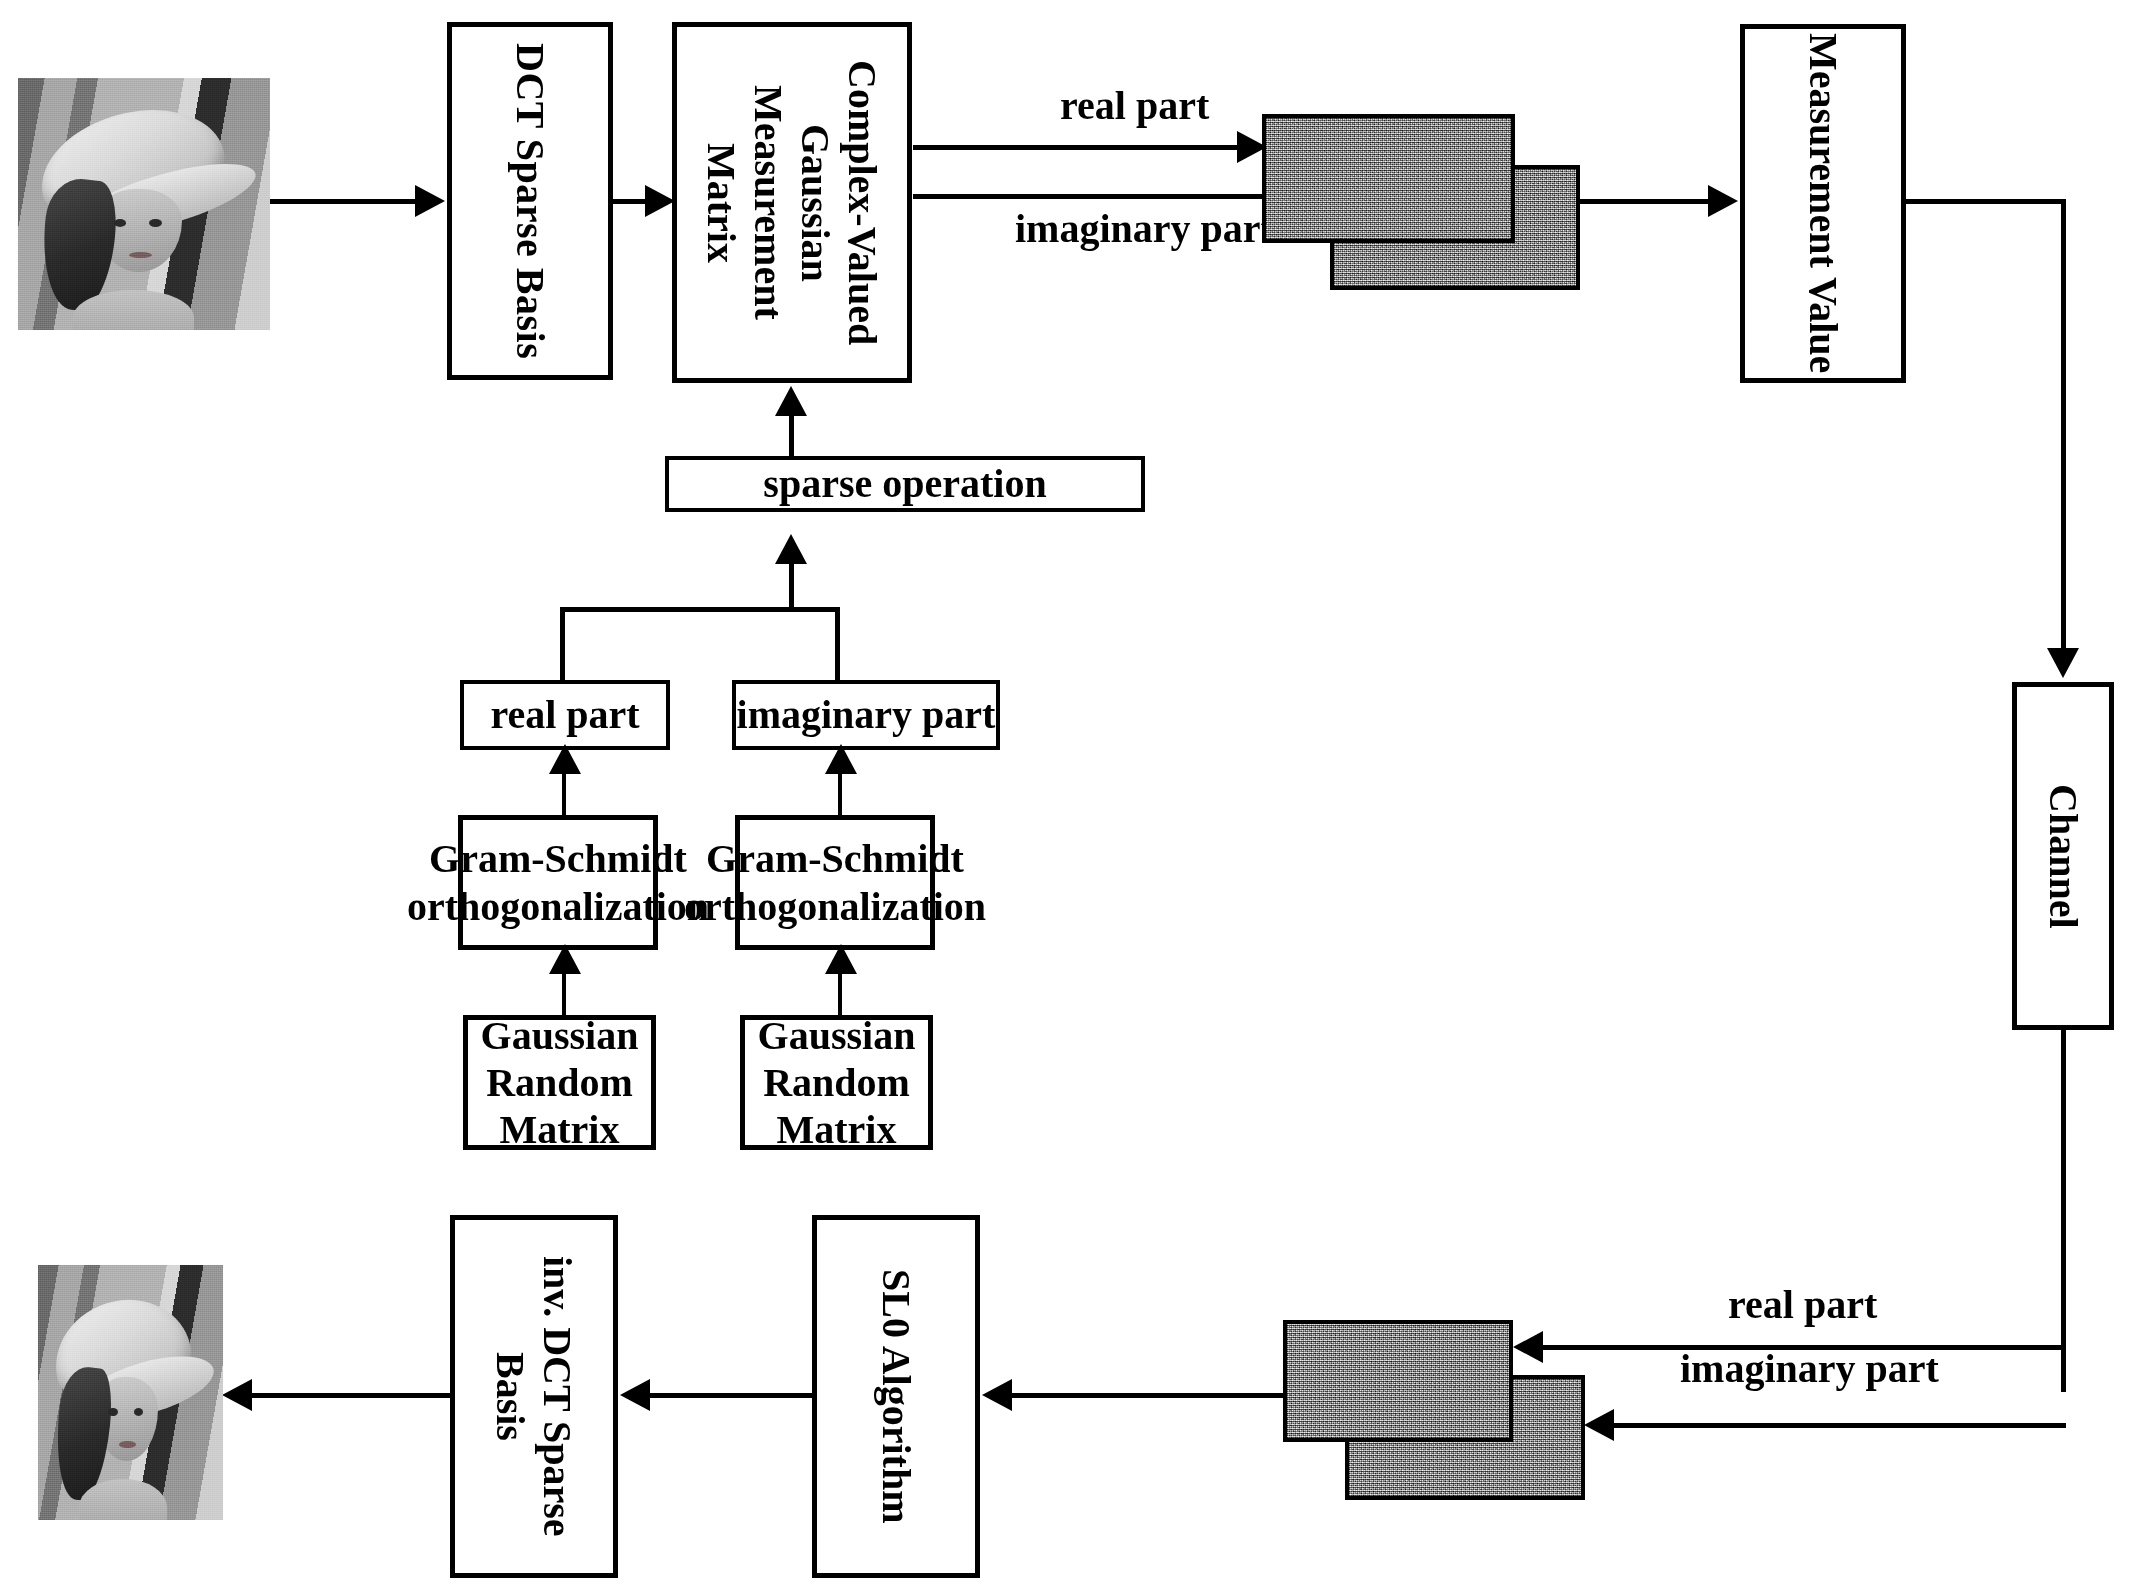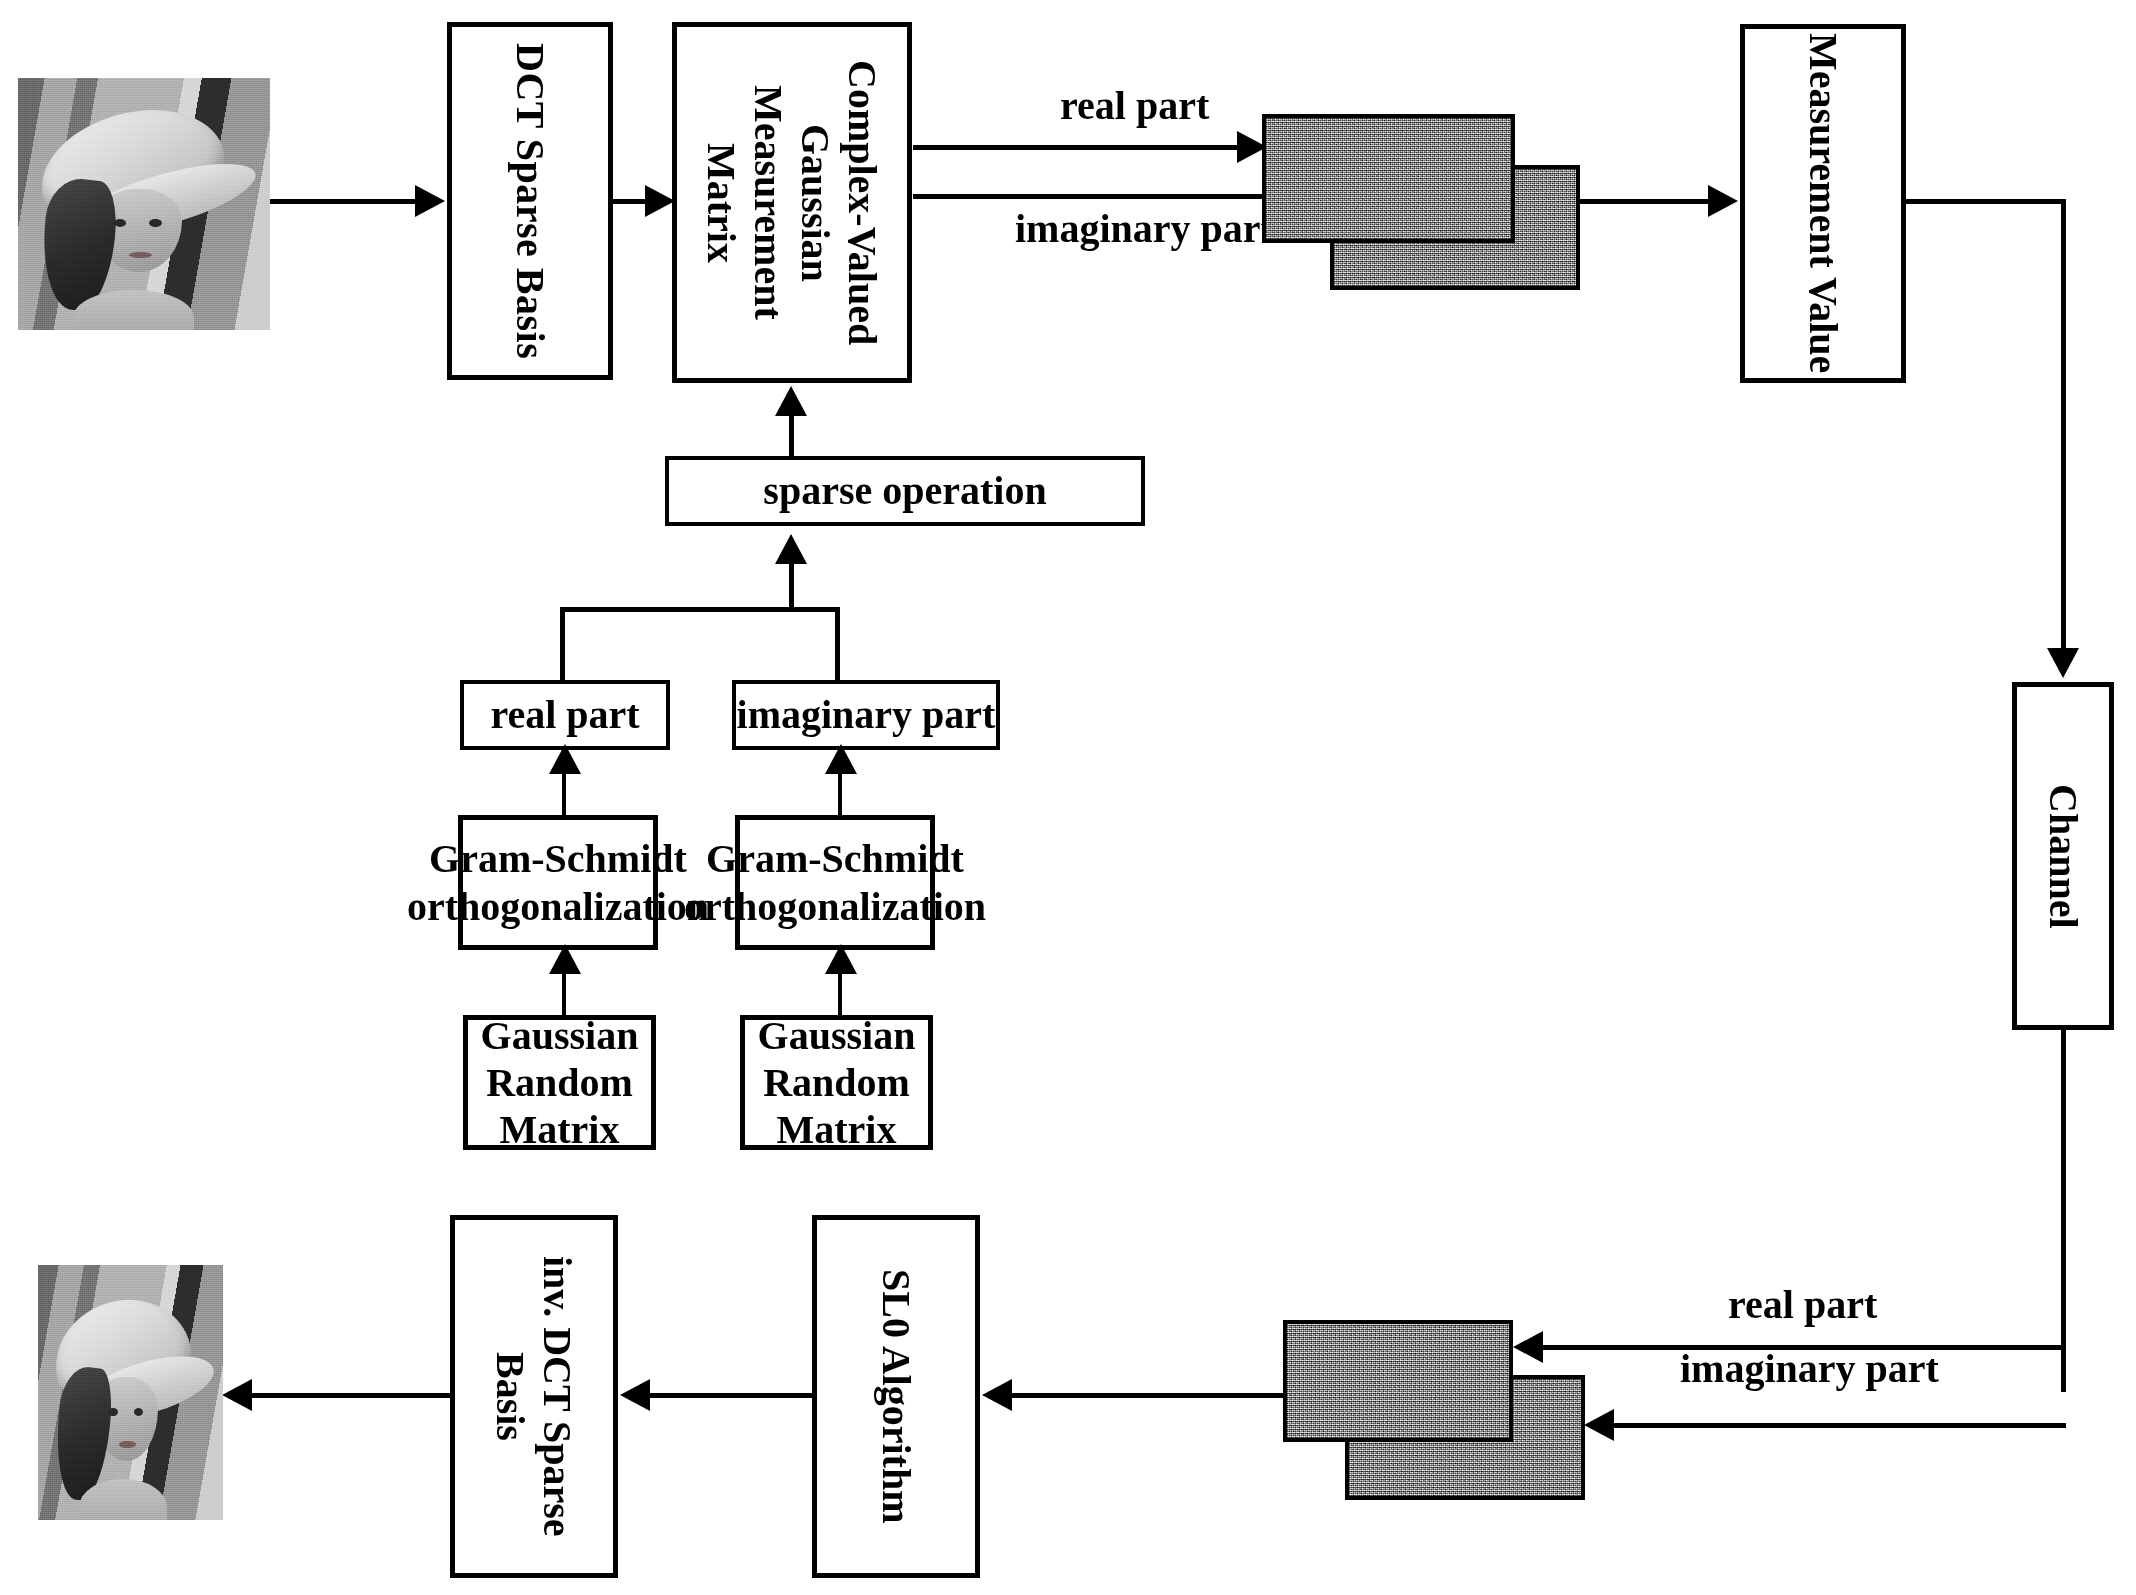--- a/index.html
+++ b/index.html
@@ -215,21 +215,21 @@
   <div class="vline" style="left:2061px; top:199px; height:455px;"></div>
   <div class="arrow arr-d" style="left:2047px; top:648px;"></div>
 
   <div class="box vert" style="left:2012px; top:682px; width:102px; height:348px; font-size:40px;">
     <span>Channel</span>
   </div>
 
   <div class="vline" style="left:789px; top:400px; height:58px;"></div>
   <div class="arrow arr-u" style="left:775px; top:386px;"></div>
 
-  <div class="box thin" style="left:665px; top:456px; width:480px; height:70px; font-size:40px;">
+  <div class="box thin" style="left:665px; top:456px; width:480px; height:56px; font-size:40px;">
     <span>sparse operation</span>
   </div>
 
   <div class="vline" style="left:789px; top:564px; height:46px;"></div>
   <div class="arrow arr-u" style="left:775px; top:534px;"></div>
   <div class="hline" style="left:560px; top:607px; width:280px;"></div>
   <div class="vline" style="left:560px; top:607px; height:76px;"></div>
   <div class="vline" style="left:835px; top:607px; height:76px;"></div>
 
   <div class="box thin" style="left:460px; top:680px; width:210px; height:70px; font-size:40px;">

